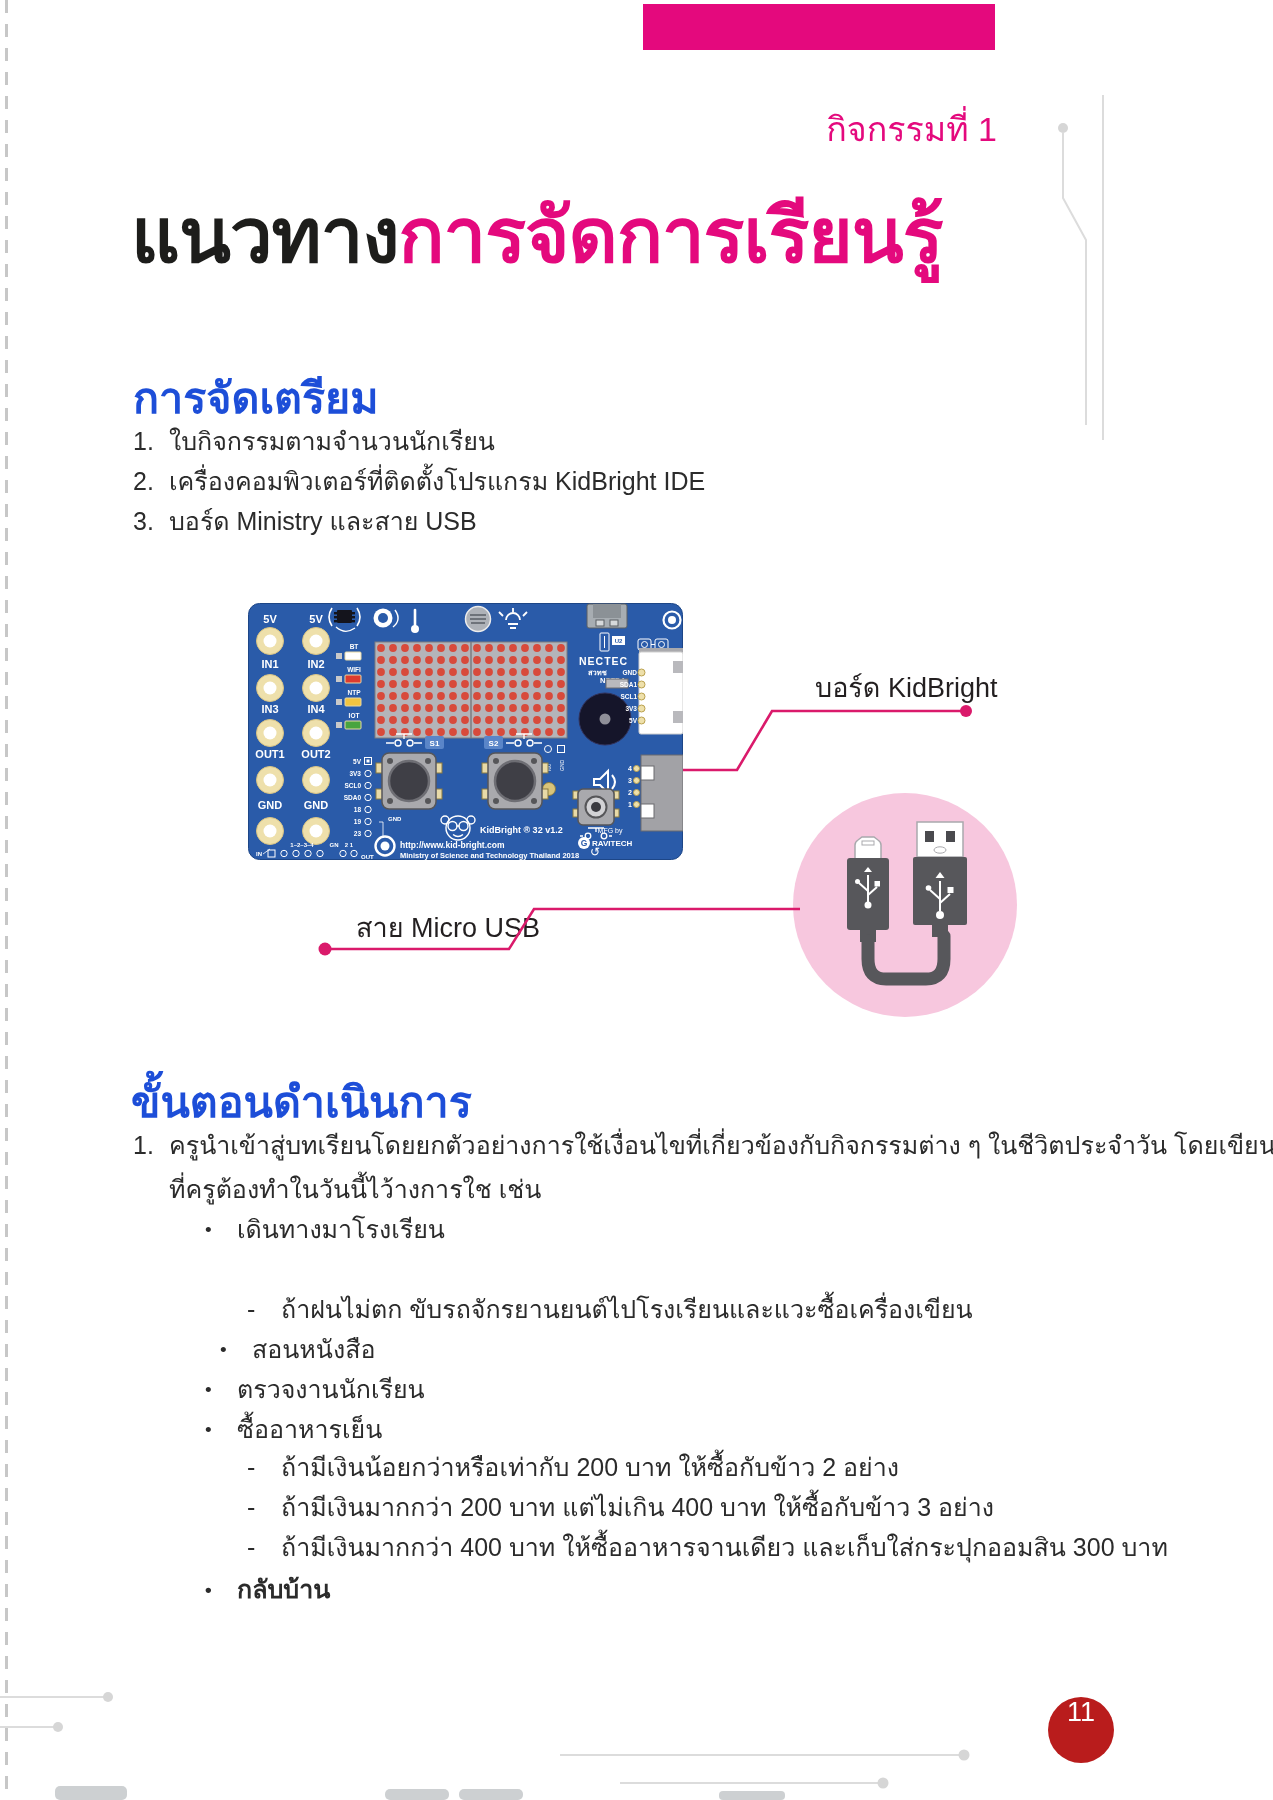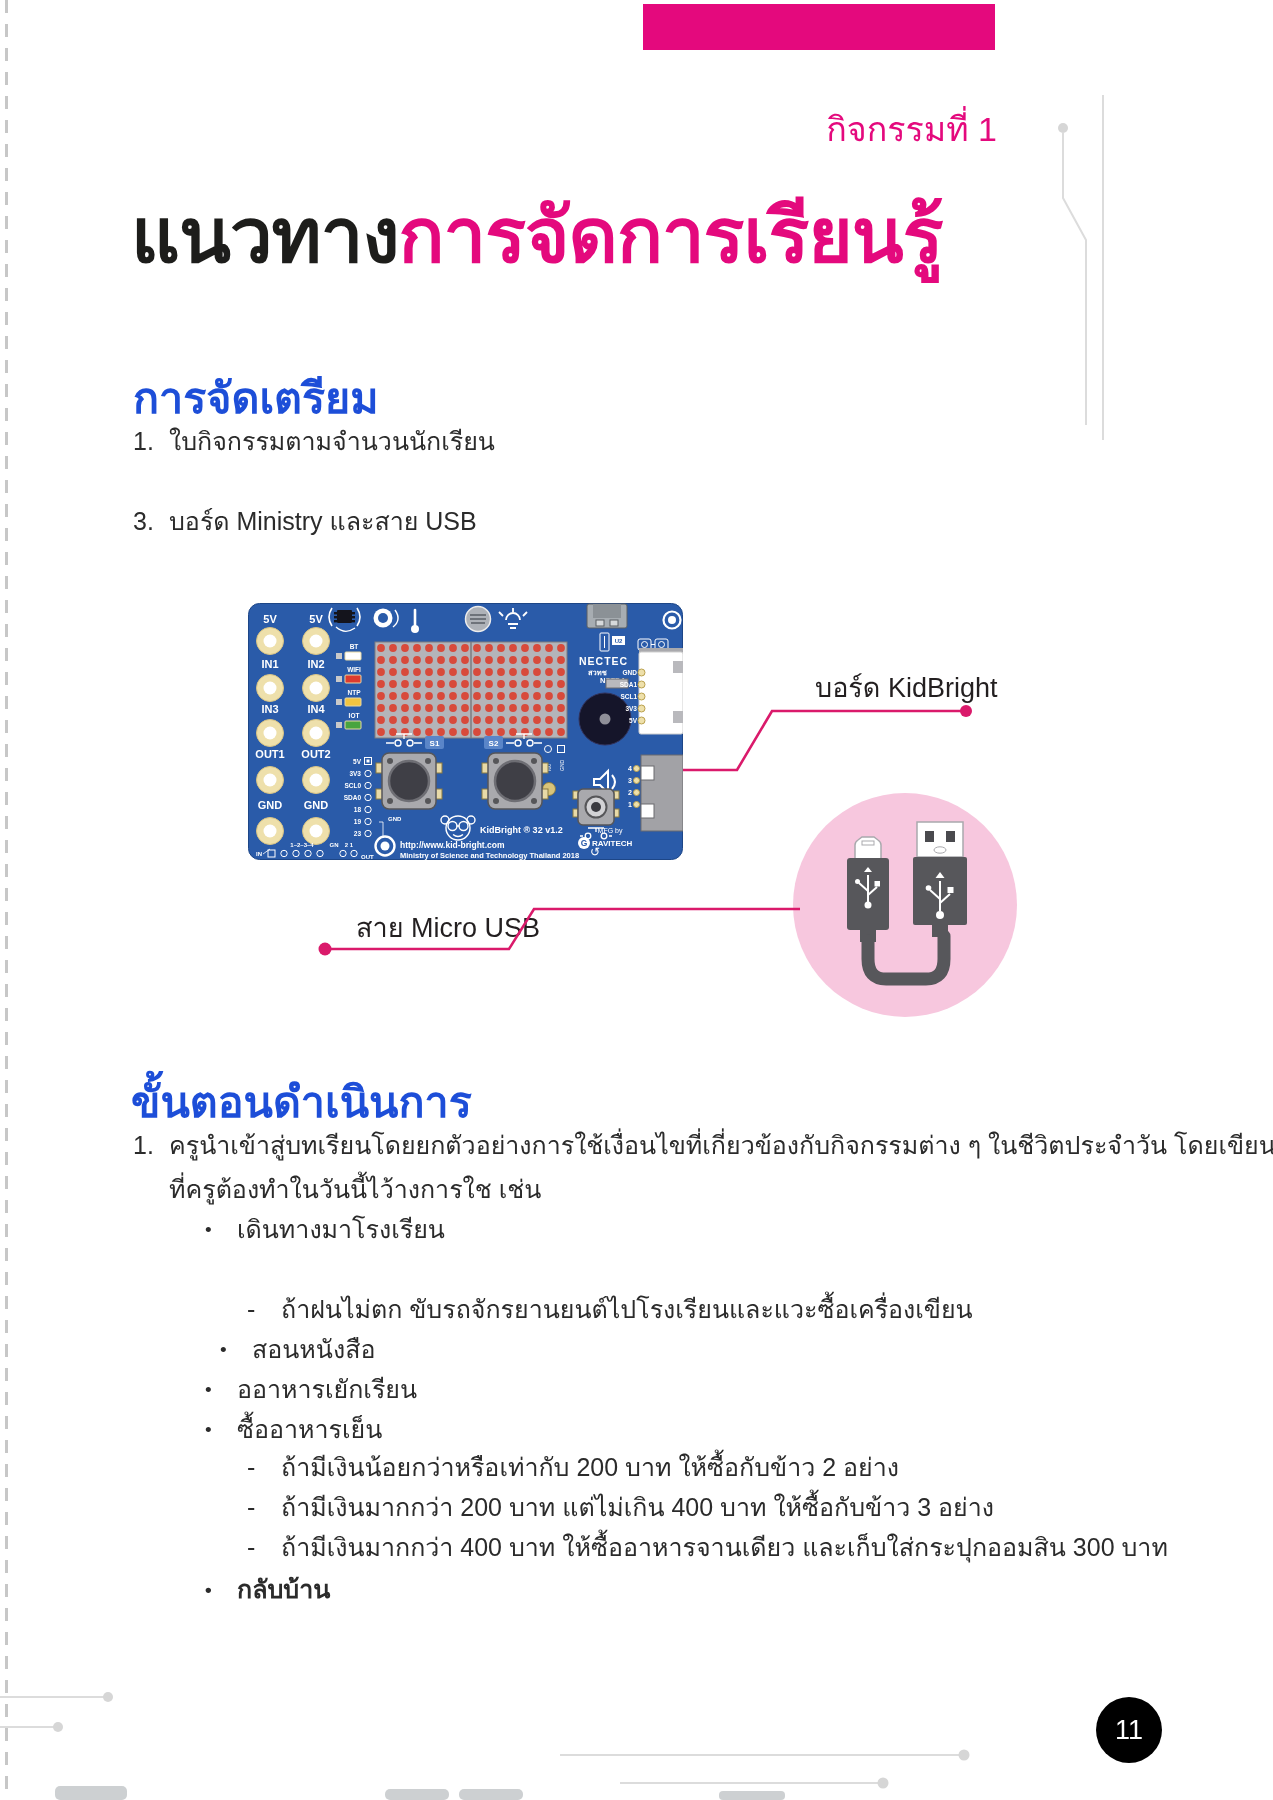--- a/index.html
+++ b/index.html
@@ -14,40 +14,41 @@
          letter-spacing:-1px;color:#1d1d1b;line-height:108px;white-space:nowrap;}
   .title .pink{color:#e4097d;}
   h2.sect{position:absolute;margin:0;font-size:43px;font-weight:bold;color:#1d4ed8;}
   .prep-h{left:133px;top:364px;}
   .proc-h{left:131px;top:1068px;}
   .row{position:absolute;font-size:25px;line-height:34px;white-space:nowrap;color:#2b2b2b;}
   .num{display:inline-block;width:36px;}
   .blt{display:inline-block;width:32px;font-size:19px;vertical-align:2px;}
   .dsh{display:inline-block;width:34px;}
   .callout-label{position:absolute;font-size:27px;color:#231f20;white-space:nowrap;}
-  .pagenum{position:absolute;left:1096px;top:1697px;width:66px;height:66px;border-radius:50%;
-           background:#000000;color:#fff;font-size:27px;display:flex;align-items:center;justify-content:center;}
+  .pagenum{position:absolute;left:1048px;top:1697px;width:66px;height:66px;border-radius:50%;
+           background:#b91c1c;color:#fff;font-size:27px;display:flex;align-items:flex-start;justify-content:center;}
   svg text{font-family:"Liberation Sans",sans-serif;}
   .overlay{position:absolute;left:0;top:0;pointer-events:none;}
 </style>
 </head>
 <body>
 
 <div class="page">
 
   <div class="perf"></div>
 
   <div class="topbar"></div>
   <div class="activity">กิจกรรมที่ 1</div>
 
   <div class="title"><span>แนวทาง</span><span class="pink">การจัดการเรียนรู้</span></div>
 
   <h2 class="sect prep-h">การจัดเตรียม</h2>
 
   <div class="row" style="left:133px;top:424px;"><span class="num">1.</span><span>ใบกิจกรรมตามจำนวนนักเรียน</span></div>
+  <div class="row" style="left:133px;top:464px;"><span class="num">2.</span><span>เครื่องคอมพิวเตอร์ที่ติดตั้งโปรแกรม KidBright IDE</span></div>
   <div class="row" style="left:133px;top:504px;"><span class="num">3.</span><span>บอร์ด Ministry และสาย USB</span></div>
 
   <svg class="abs" style="left:248px;top:603px;" width="435" height="257" viewBox="0 0 435 257">
     <rect x="0.5" y="0.5" width="434" height="256" rx="11" fill="#2a5ba9" stroke="#1d4687"></rect>
 
     <g font-weight="bold" font-size="11" fill="#ffffff" text-anchor="middle">
       <text x="22" y="20">5V</text>
       <text x="68" y="20">5V</text>
       <text x="22" y="65">IN1</text>
       <text x="68" y="65">IN2</text>
@@ -545,21 +546,21 @@
   </svg>
 
   <h2 class="sect proc-h">ขั้นตอนดำเนินการ</h2>
 
   <div class="row" style="left:133px;top:1128px;"><span class="num">1.</span><span>ครูนำเข้าสู่บทเรียนโดยยกตัวอย่างการใช้เงื่อนไขที่เกี่ยวข้องกับกิจกรรมต่าง ๆ ในชีวิตประจำวัน โดยเขียนกิจกรรม</span></div>
   <div class="row" style="left:169px;top:1172px;"><span>ที่ครูต้องทำในวันนี้ไว้างการใช เช่น</span></div>
 
   <div class="row" style="left:205px;top:1212px;"><span class="blt">•</span><span>เดินทางมาโรงเรียน</span></div>
   <div class="row" style="left:247px;top:1292px;"><span class="dsh">-</span><span>ถ้าฝนไม่ตก ขับรถจักรยานยนต์ไปโรงเรียนและแวะซื้อเครื่องเขียน</span></div>
   <div class="row" style="left:220px;top:1332px;"><span class="blt">•</span><span>สอนหนังสือ</span></div>
-  <div class="row" style="left:205px;top:1372px;"><span class="blt">•</span><span>ออาหารเยักเรียน</span></div>
+  <div class="row" style="left:205px;top:1372px;"><span class="blt">•</span><span>ตรวจงานนักเรียน</span></div>
   <div class="row" style="left:205px;top:1412px;"><span class="blt">•</span><span>ซื้ออาหารเย็น</span></div>
   <div class="row" style="left:247px;top:1450px;"><span class="dsh">-</span><span>ถ้ามีเงินน้อยกว่าหรือเท่ากับ 200 บาท ให้ซื้อกับข้าว 2 อย่าง</span></div>
   <div class="row" style="left:247px;top:1490px;"><span class="dsh">-</span><span>ถ้ามีเงินมากกว่า 200 บาท แต่ไม่เกิน 400 บาท ให้ซื้อกับข้าว 3 อย่าง</span></div>
   <div class="row" style="left:247px;top:1530px;"><span class="dsh">-</span><span>ถ้ามีเงินมากกว่า 400 บาท ให้ซื้ออาหารจานเดียว และเก็บใส่กระปุกออมสิน 300 บาท</span></div>
   <div class="row" style="left:205px;top:1572px;font-weight:bold;"><span class="blt">•</span><span>กลับบ้าน</span></div>
 
   <div class="pagenum">
       <span>11</span>
     </div>
 

